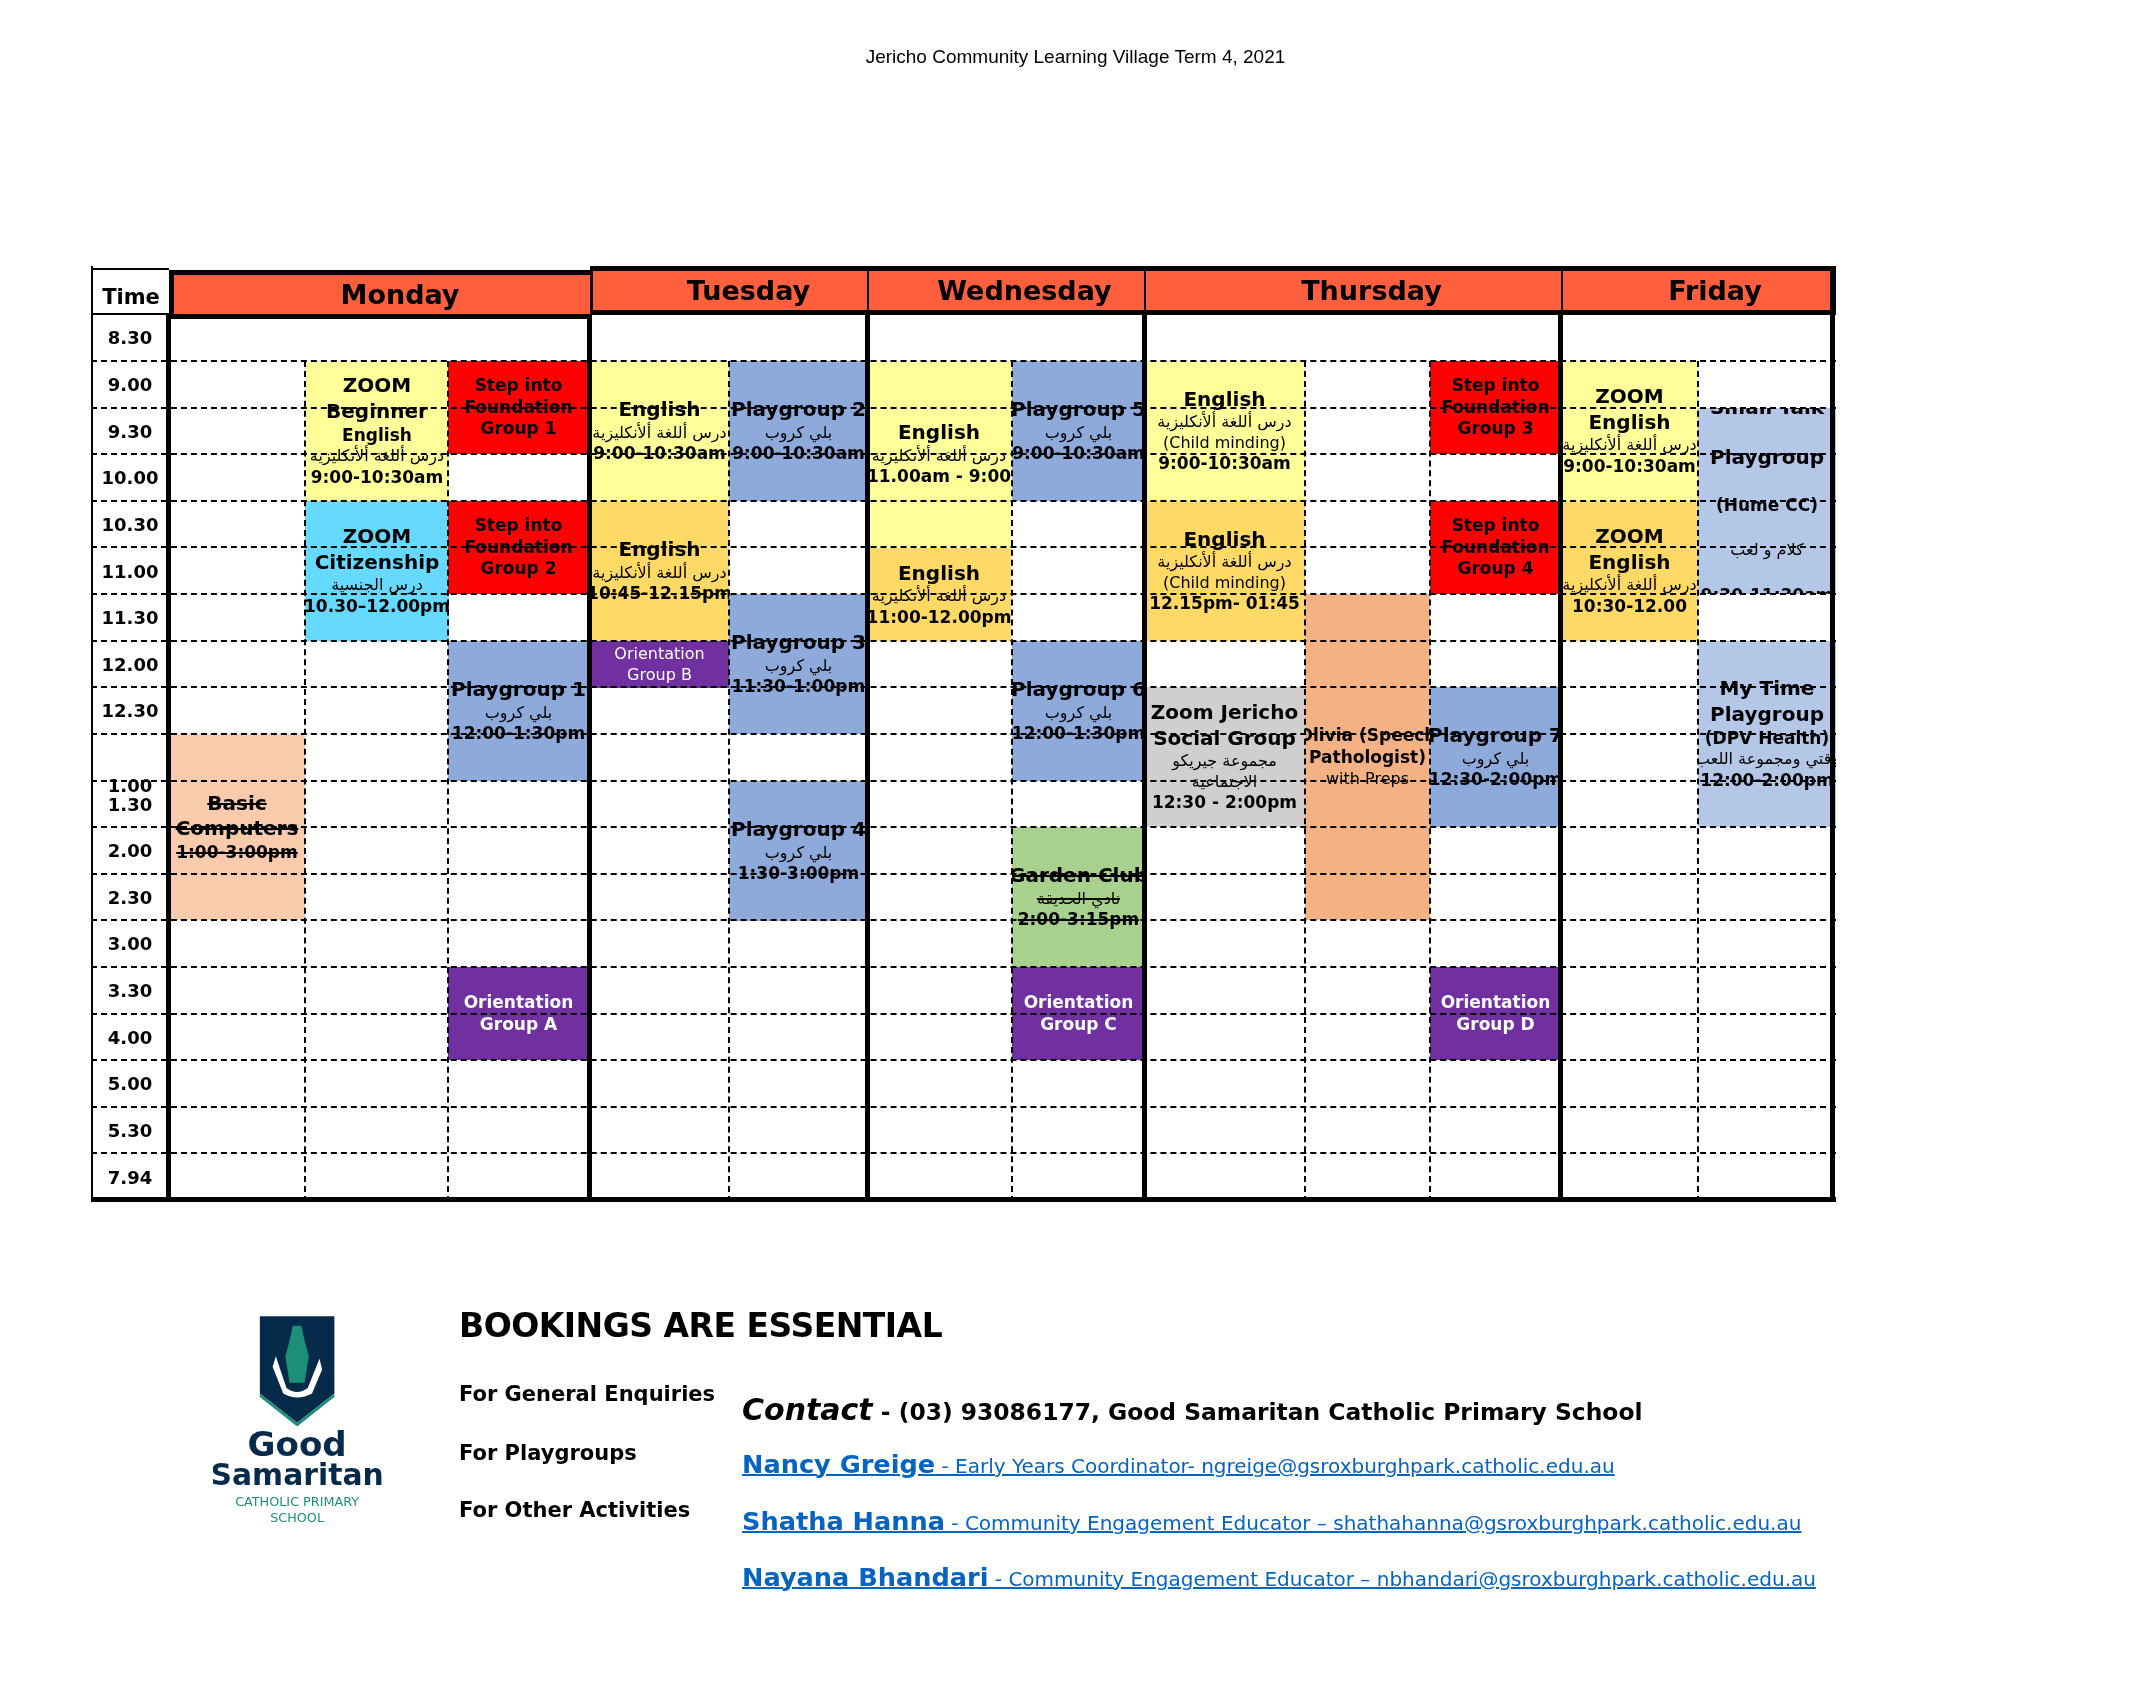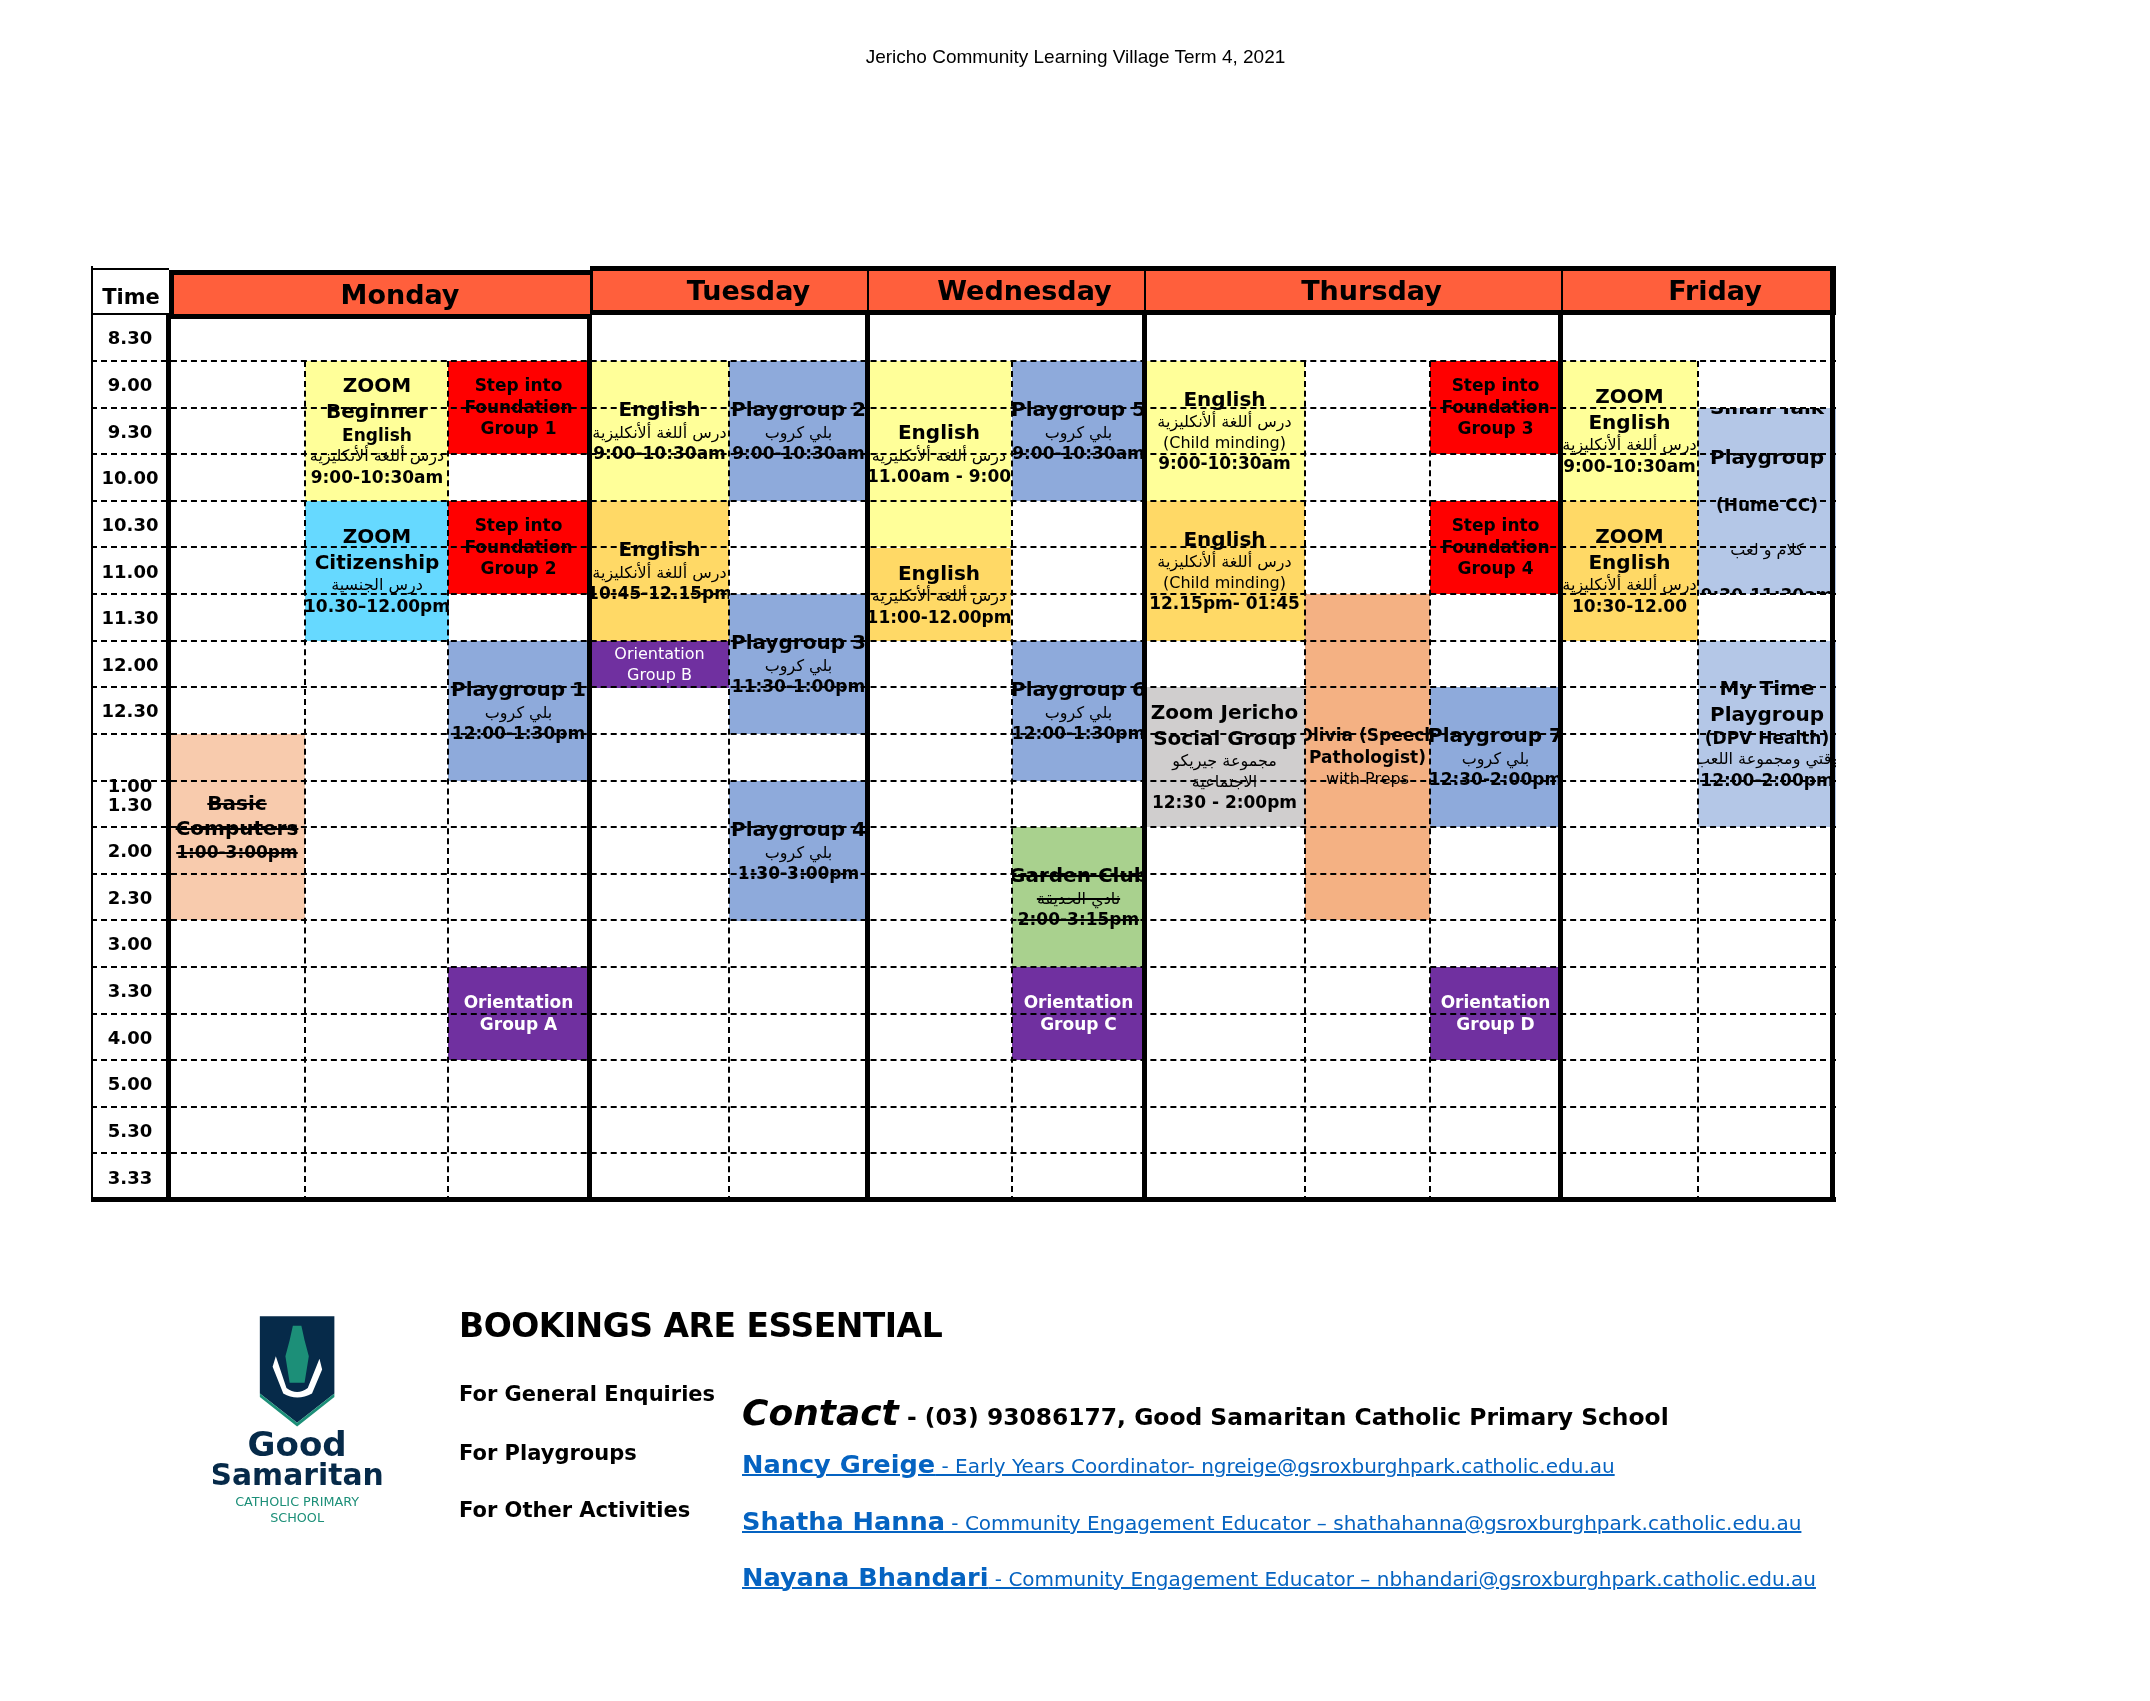--- a/index.html
+++ b/index.html
@@ -18,21 +18,21 @@
   .evt .t{font-weight:bold;font-size:20px;}
   .evt .s{font-size:16px;}
   .evt .b{font-weight:bold;font-size:17px;}
   .evt .ar{font-size:16px;direction:rtl;}
   .evt.strike .ln{text-decoration:line-through;text-decoration-thickness:1.6px;}
   .evt.white{color:#fff;}
   .footer-heading{position:absolute;left:459px;top:1306px;font-family:"DejaVu Sans",sans-serif;font-weight:bold;font-size:33px;letter-spacing:-0.5px;}
   .flabel{position:absolute;left:459px;font-family:"DejaVu Sans",sans-serif;font-weight:bold;font-size:21px;}
   .contact{position:absolute;left:742px;font-family:"DejaVu Sans",sans-serif;}
   .contact-main{top:1392px;font-weight:bold;font-size:23.4px;}
-  .contact-main .lead{font-style:italic;font-size:36px;margin-top:17px;}
+  .contact-main .lead{font-style:italic;font-size:30px;margin-top:17px;}
   .link{color:#0563c1;text-decoration:underline;font-size:20px;cursor:pointer;}
   .link .nm{font-weight:bold;font-size:25.6px;}
   .logo{position:absolute;left:213px;top:1316px;width:181px;height:224px;}
 </style>
 </head>
 <body>
 
 <div class="doc-title">Jericho Community Learning Village Term 4, 2021</div>
 
 <div class="tbl" id="tbl">
@@ -56,21 +56,21 @@
       <div class="abs time-cell" style="left:0;top:421px;width:78px;height:47px;">12.30</div>
       <div class="abs time-cell" style="left:0;top:496px;width:78px;height:47px;">1.00</div>
       <div class="abs time-cell" style="left:0;top:515px;width:78px;height:47px;">1.30</div>
       <div class="abs time-cell" style="left:0;top:561px;width:78px;height:47px;">2.00</div>
       <div class="abs time-cell" style="left:0;top:608px;width:78px;height:47px;">2.30</div>
       <div class="abs time-cell" style="left:0;top:654px;width:78px;height:47px;">3.00</div>
       <div class="abs time-cell" style="left:0;top:701px;width:78px;height:47px;">3.30</div>
       <div class="abs time-cell" style="left:0;top:748px;width:78px;height:47px;">4.00</div>
       <div class="abs time-cell" style="left:0;top:794px;width:78px;height:47px;">5.00</div>
       <div class="abs time-cell" style="left:0;top:841px;width:78px;height:47px;">5.30</div>
-      <div class="abs time-cell" style="left:0;top:888px;width:78px;height:47px;">3.33</div>
+      <div class="abs time-cell" style="left:0;top:888px;width:78px;height:47px;">7.94</div>
       <div class="abs evt" style="left:214px;top:95px;width:144px;height:140px;background:#ffff99;z-index:1;">
         <div class="ln t">ZOOM</div>
         <div class="ln t">Beginner</div>
         <div class="ln b">English</div>
         <div class="ln ar">درس أللغة ألأنكليزية</div>
         <div class="ln b">9:00-10:30am</div>
       </div>
       <div class="abs evt" style="left:357px;top:95px;width:141px;height:93px;background:#ff0000;z-index:1;">
         <div class="ln b">Step into</div>
         <div class="ln b">Foundation</div>

